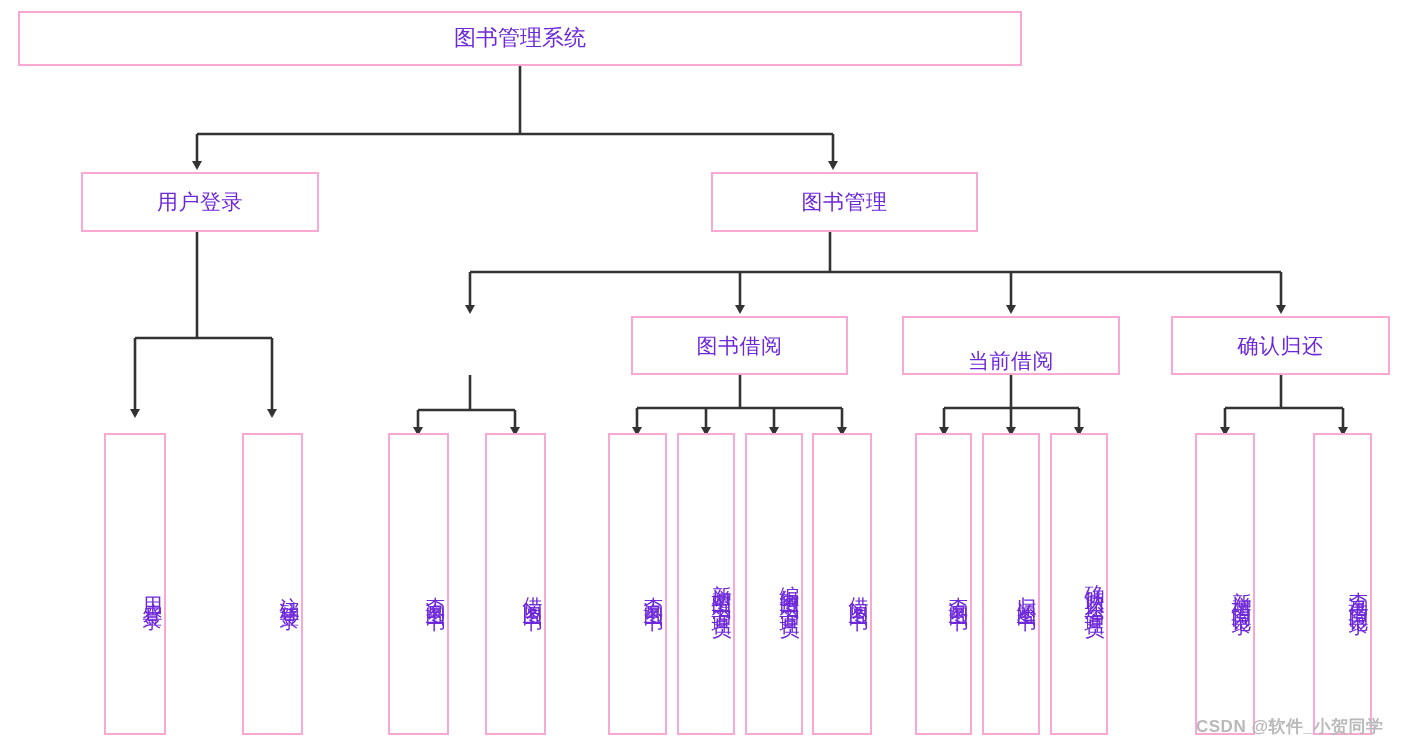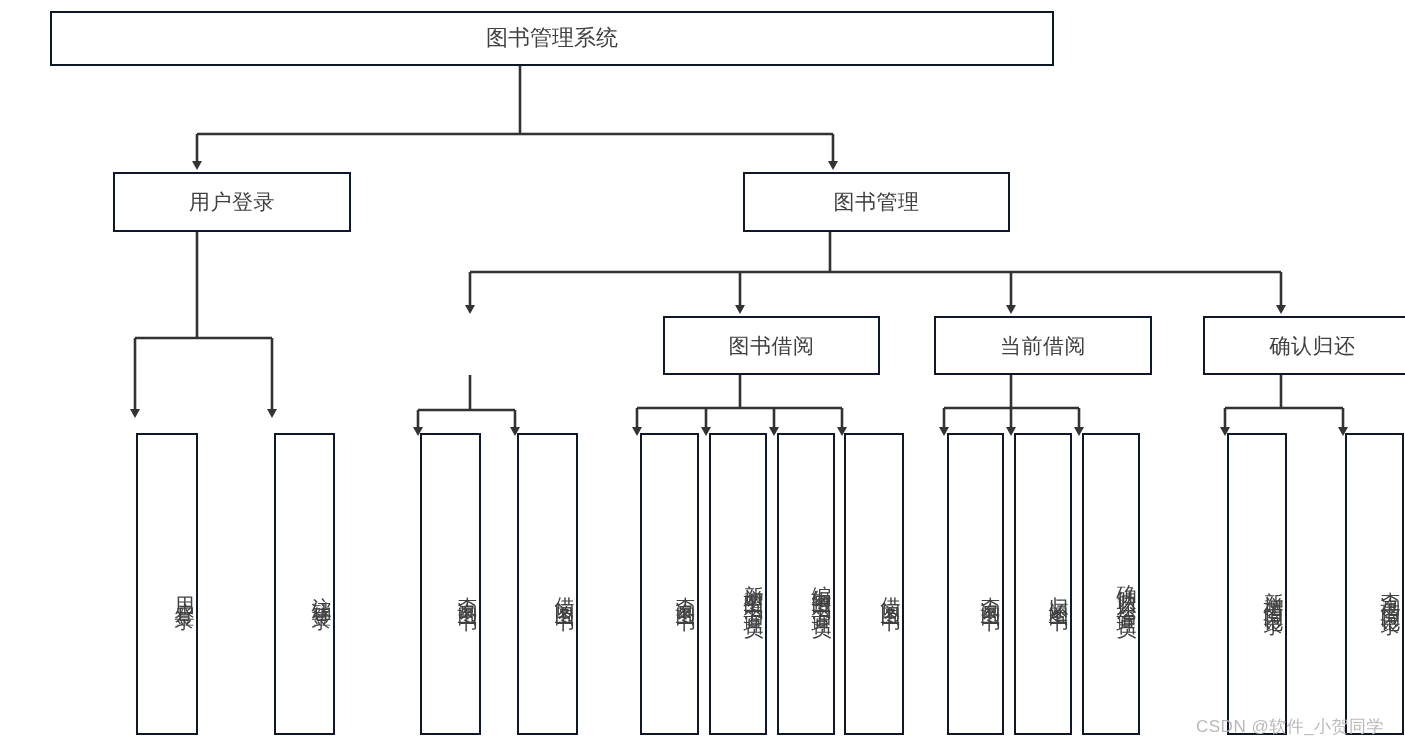--- a/index.html
+++ b/index.html
@@ -22,29 +22,28 @@
     position: absolute;
     left: 0;
     top: 0;
     width: 1405px;
     height: 747px;
     pointer-events: none;
   }
   .node {
     position: absolute;
     box-sizing: border-box;
-    border: 2px solid #0f172a;
+    border: 2px solid #f9a8d4;
     background: #ffffff;
     display: flex;
     align-items: center;
     justify-content: center;
-    color: #404040;
+    color: #6d28d9;
     text-align: center;
     line-height: 1.12;
-    margin-left: 32px;
   }
   .node.h {
     font-size: 21px;
     letter-spacing: 0.5px;
   }
   .node.root {
     font-size: 22px;
   }
   .node.v {
     font-size: 20px;
@@ -130,21 +129,21 @@
   <div class="node h" style="left:81px; top:172px; width:238px; height:60px;">
     <span>用户登录</span>
   </div>
   <div class="node h" style="left:711px; top:172px; width:267px; height:60px;">
     <span>图书管理</span>
   </div>
 
   <div class="node h" style="left:631px; top:316px; width:217px; height:59px;text-align:center;">
     <span>图书借阅</span>
   </div>
-  <div class="node h" style="left:902px; top:316px; width:218px; height:59px;">
+  <div class="node h" style="left:902px; top:316px; width:218px; height:59px;align-items:flex-end;">
     <span>当前借阅</span>
   </div>
   <div class="node h" style="left:1171px; top:316px; width:219px; height:59px;">
     <span>确认归还</span>
   </div>
 
   <div class="node v" style="left:104px; top:433px; width:62px; height:302px;">
     <span class="vtext">用户登录</span>
   </div>
   <div class="node v" style="left:242px; top:433px; width:61px; height:302px;">
@@ -181,15 +180,15 @@
     <span class="vtext">确认归还（管理员）</span>
   </div>
 
   <div class="node v" style="left:1195px; top:433px; width:60px; height:302px;">
     <span class="vtext">新增借阅记录</span>
   </div>
   <div class="node v" style="left:1313px; top:433px; width:59px; height:302px;">
     <span class="vtext">查询借阅记录</span>
   </div>
 
-  <div class="watermark" style="left:1196px; top:715px;">CSDN @软件_小贺同学</div>
+  <div class="watermark" style="left:1196px; top:715px;font-weight:bold;">CSDN @软件_小贺同学</div>
 
 </div>
 
 </body></html>

